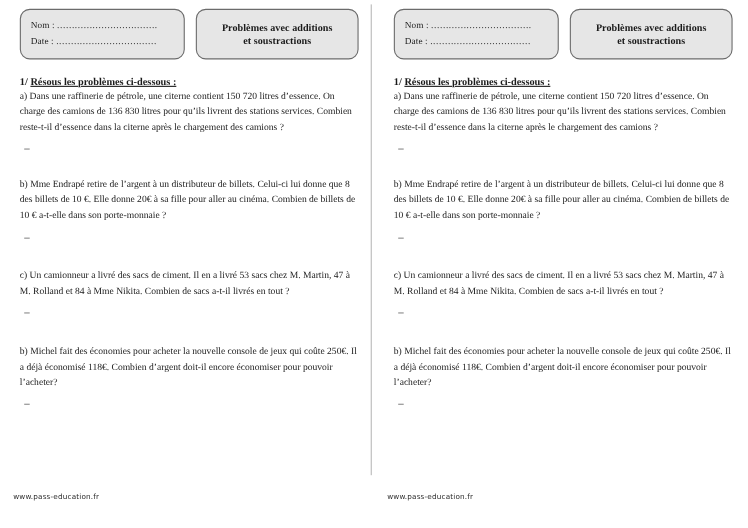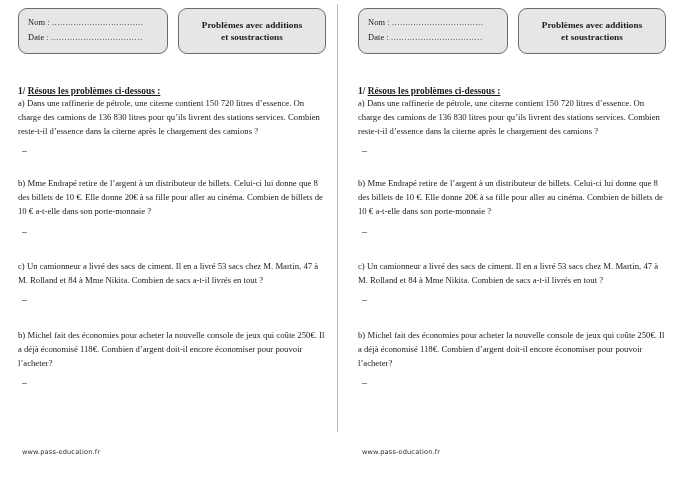--- a/index.html
+++ b/index.html
@@ -86,21 +86,21 @@
 
   .titlebox span {
     font-size: 9.2px;
     font-weight: bold;
     letter-spacing: 0.05px;
     white-space: nowrap;
   }
 
   
   .heading {
-    margin-top: 30px;
+    margin-top: 14px;
     font-size: 9.4px;
     font-weight: bold;
     white-space: nowrap;
   }
   .heading .num { text-decoration: none; }
   .heading .und { text-decoration: underline; }
 
   
   .problems {
   }
@@ -127,21 +127,21 @@
 
   
   .gap-a { height: 38px; }
   .gap-b { height: 40px; }
   .gap-c { height: 41px; }
   .gap-d { height: 30px; }
 
   
   .footer {
     position: absolute;
-    left: 22px;
+    left: 12px;
     bottom: 24px;
     font-family: "DejaVu Sans", sans-serif;
     font-size: 6.6px;
     color: #2b2b2b;
     letter-spacing: 0.15px;
   }
 </style>
 </head>
 <body>
 

